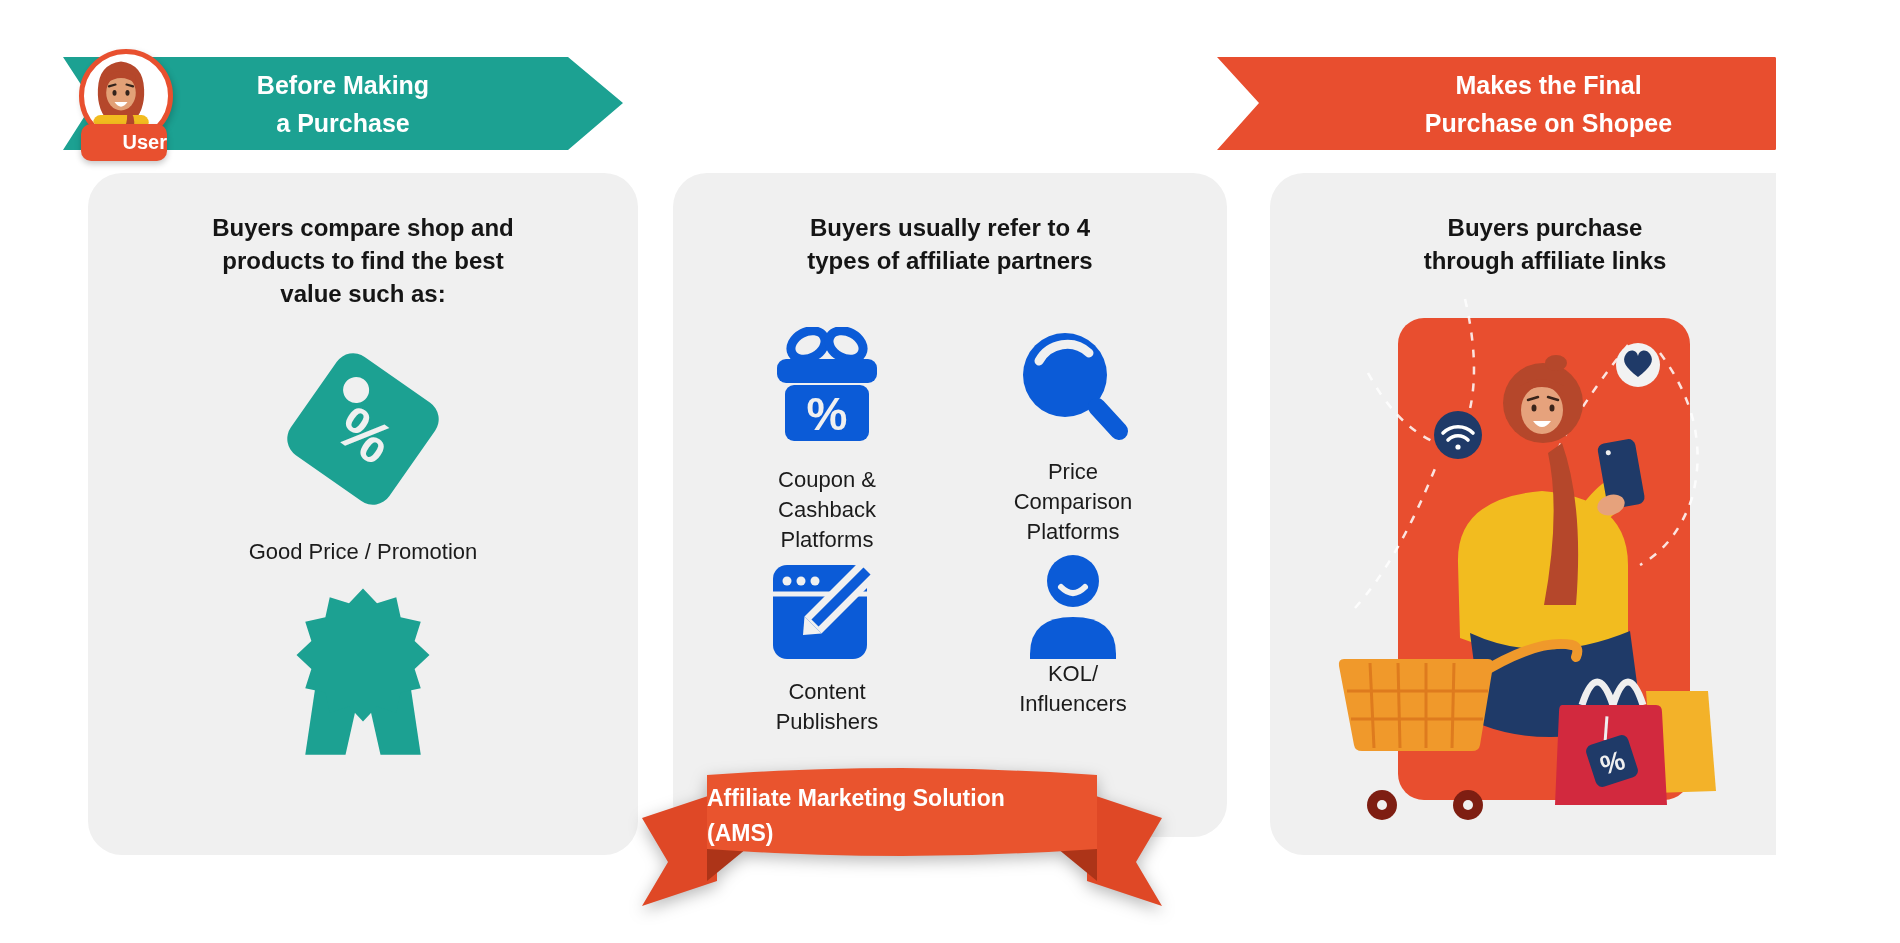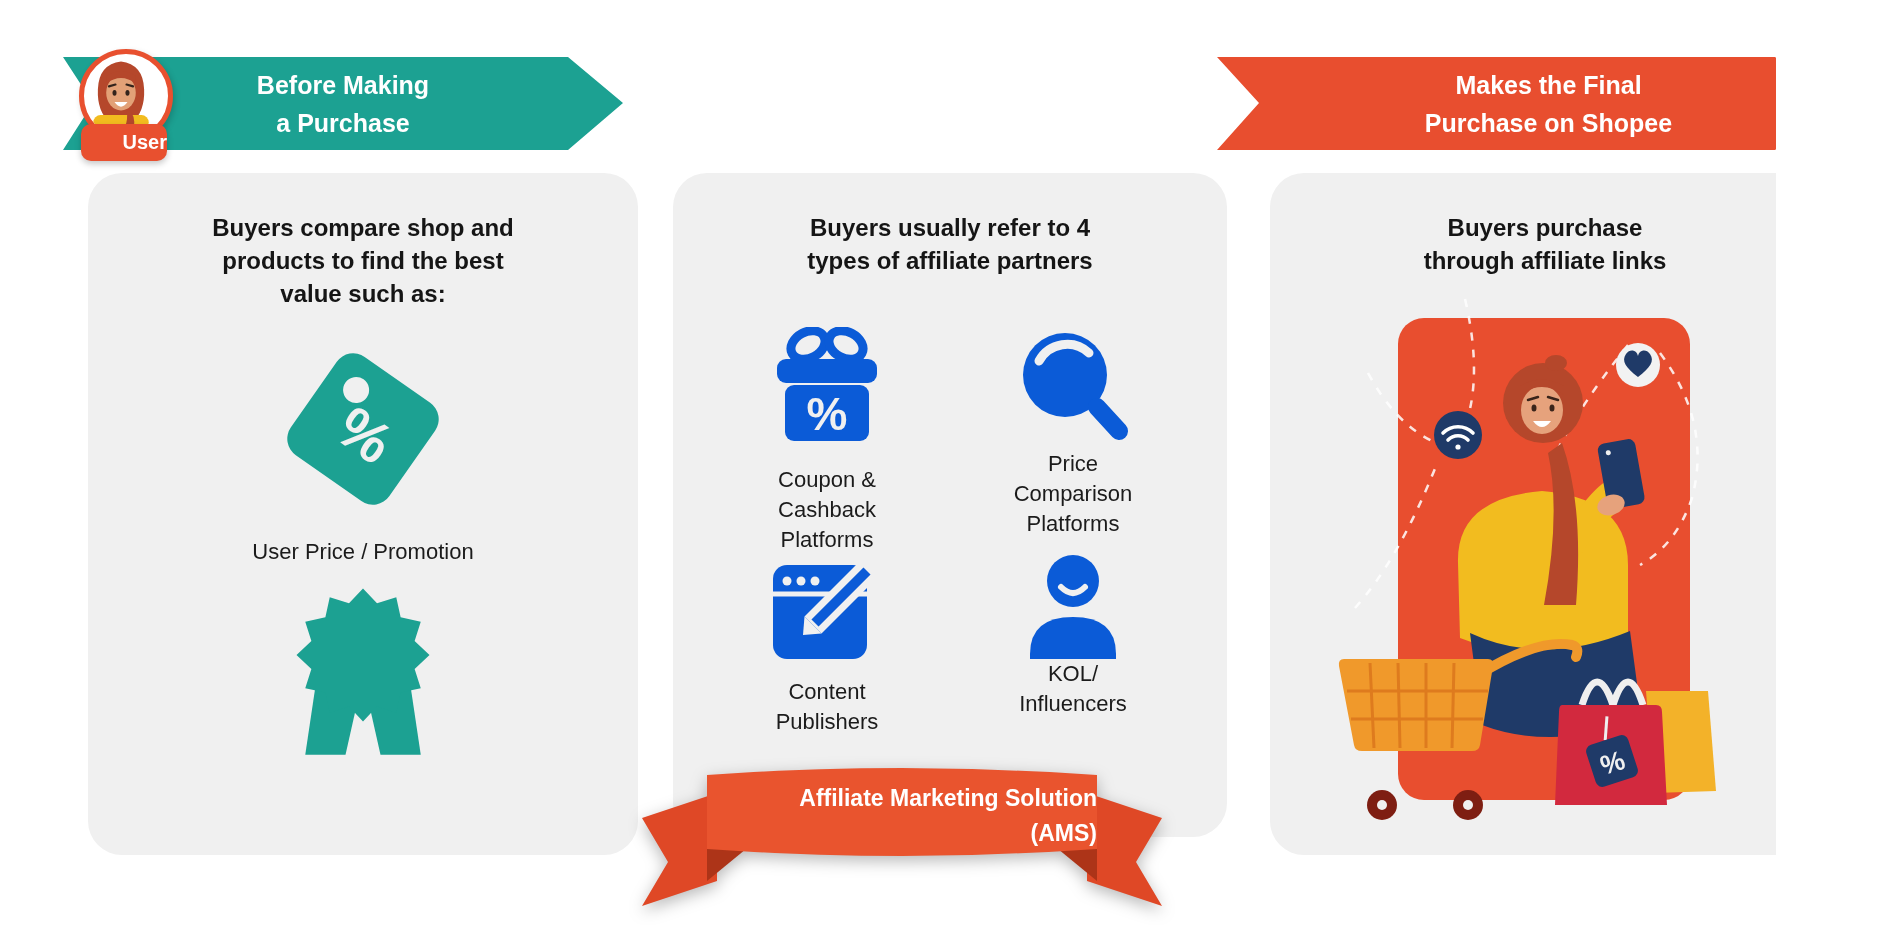--- a/index.html
+++ b/index.html
@@ -30,21 +30,21 @@
   .item-label{text-align:center;font-size:22px;line-height:30px;white-space:pre-line;color:#1b1b1b;}
   .abs{position:absolute;}
   .centerx{left:50%;transform:translateX(-50%);}
   
   .partner{position:absolute;width:280px;display:flex;flex-direction:column;align-items:center;}
   .partner .icon-box{display:flex;align-items:flex-end;justify-content:center;}
   .p1{left:14px;top:152px;}  .p2{left:260px;top:152px;}
   .p3{left:14px;top:380px;}  .p4{left:260px;top:380px;}
   
   .ribbon-svg{position:absolute;left:622px;top:763px;z-index:6;filter:drop-shadow(0 5px 8px rgba(0,0,0,.28));}
-  .ribbon-text{position:absolute;left:707px;top:781px;width:390px;z-index:7;text-align:right;color:#fff;
+  .ribbon-text{position:absolute;left:707px;top:781px;width:390px;z-index:7;text-align:left;color:#fff;
                font-weight:bold;font-size:23px;line-height:35px;white-space:pre-line;}
   
   .illu{position:absolute;left:40px;top:120px;}
 </style>
 </head>
 <body>
 
 <div class="canvas">
 
   <div class="stage stage-1">
@@ -79,21 +79,21 @@
 products to find the best
 value such as:</div>
 
     <svg class="abs centerx" style="top:170px" width="170" height="175" viewBox="0 0 170 175">
       <g transform="translate(0,16) rotate(35 85 70)">
         <rect x="25" y="10" width="120" height="120" rx="20" fill="#1CA192"></rect>
         <circle cx="57" cy="42" r="13" fill="#F0F0F0"></circle>
         <text x="90" y="94" font-size="58" font-weight="bold" fill="#F0F0F0" text-anchor="middle">%</text>
       </g>
     </svg>
-    <div class="item-label abs" style="top:364px;left:0;width:100%">User Price / Promotion</div>
+    <div class="item-label abs" style="top:364px;left:0;width:100%">Good Price / Promotion</div>
 
     <svg class="abs centerx" style="top:413px" width="140" height="172" viewBox="0 0 160 195">
       <polygon points="28,98 78,112 60,192 14,192" fill="#1CA192"></polygon>
       <polygon points="132,98 82,112 100,192 146,192" fill="#1CA192"></polygon>
       <polygon points="156,78 139,94 146,116 123,121 118,144 96,137 80,154 64,137 42,144 37,121 14,116 21,94 4,78 21,62 14,40 37,35 42,12 64,19 80,2 96,19 118,12 123,35 146,40 139,62" fill="#1CA192"></polygon>
     </svg>
   </div>
 
   <div class="card card-2">
     <div class="card-heading">Buyers usually refer to 4
@@ -115,21 +115,21 @@
     </div>
 
     <div class="partner p2">
       <div class="icon-box" style="height:118px">
         <svg width="112" height="116" viewBox="0 0 112 116">
           <circle cx="48" cy="48" r="42" fill="#0B5BD7"></circle>
           <path d="M22 34 A32 32 0 0 1 72 26" stroke="#F0F0F0" stroke-width="9" fill="none" stroke-linecap="round"></path>
           <line x1="80" y1="80" x2="102" y2="104" stroke="#0B5BD7" stroke-width="18" stroke-linecap="round"></line>
         </svg>
       </div>
-      <div class="item-label" style="margin-top:6px">Price
+      <div class="item-label" style="margin-top:14px">Price
 Comparison
 Platforms</div>
     </div>
 
     <div class="partner p3">
       <div class="icon-box" style="height:106px">
         <svg width="108" height="104" viewBox="0 0 108 104">
           <rect x="0" y="10" width="94" height="94" rx="14" fill="#0B5BD7"></rect>
           <circle cx="14" cy="26" r="4.5" fill="#F0F0F0"></circle>
           <circle cx="28" cy="26" r="4.5" fill="#F0F0F0"></circle>

